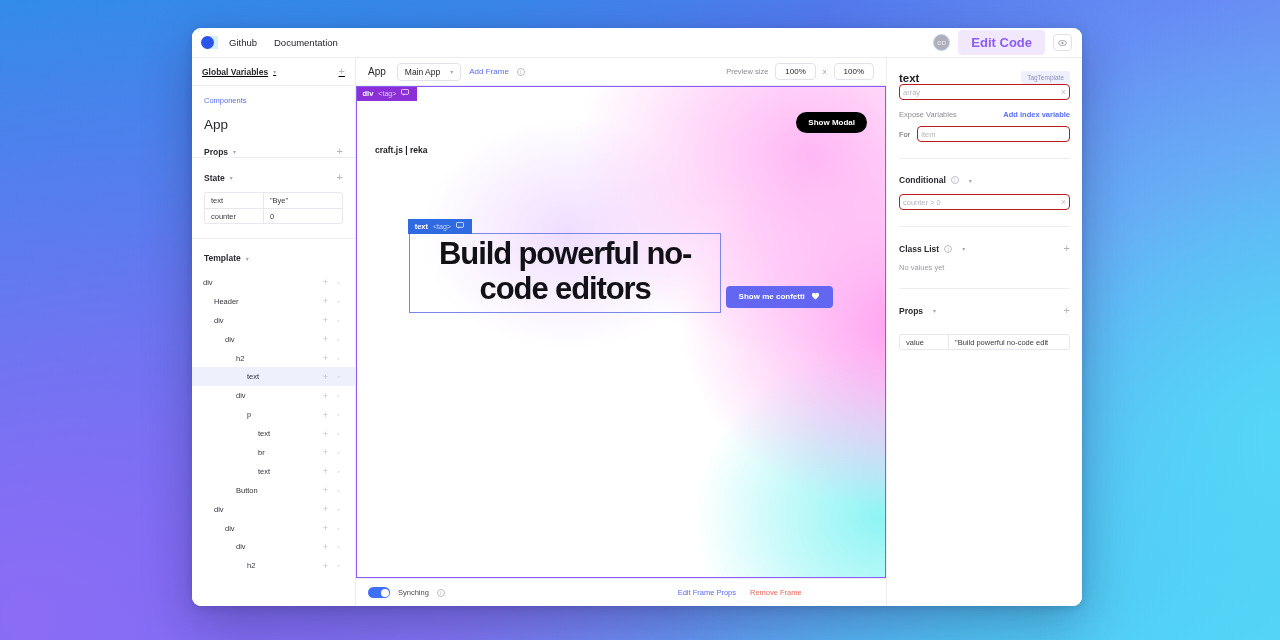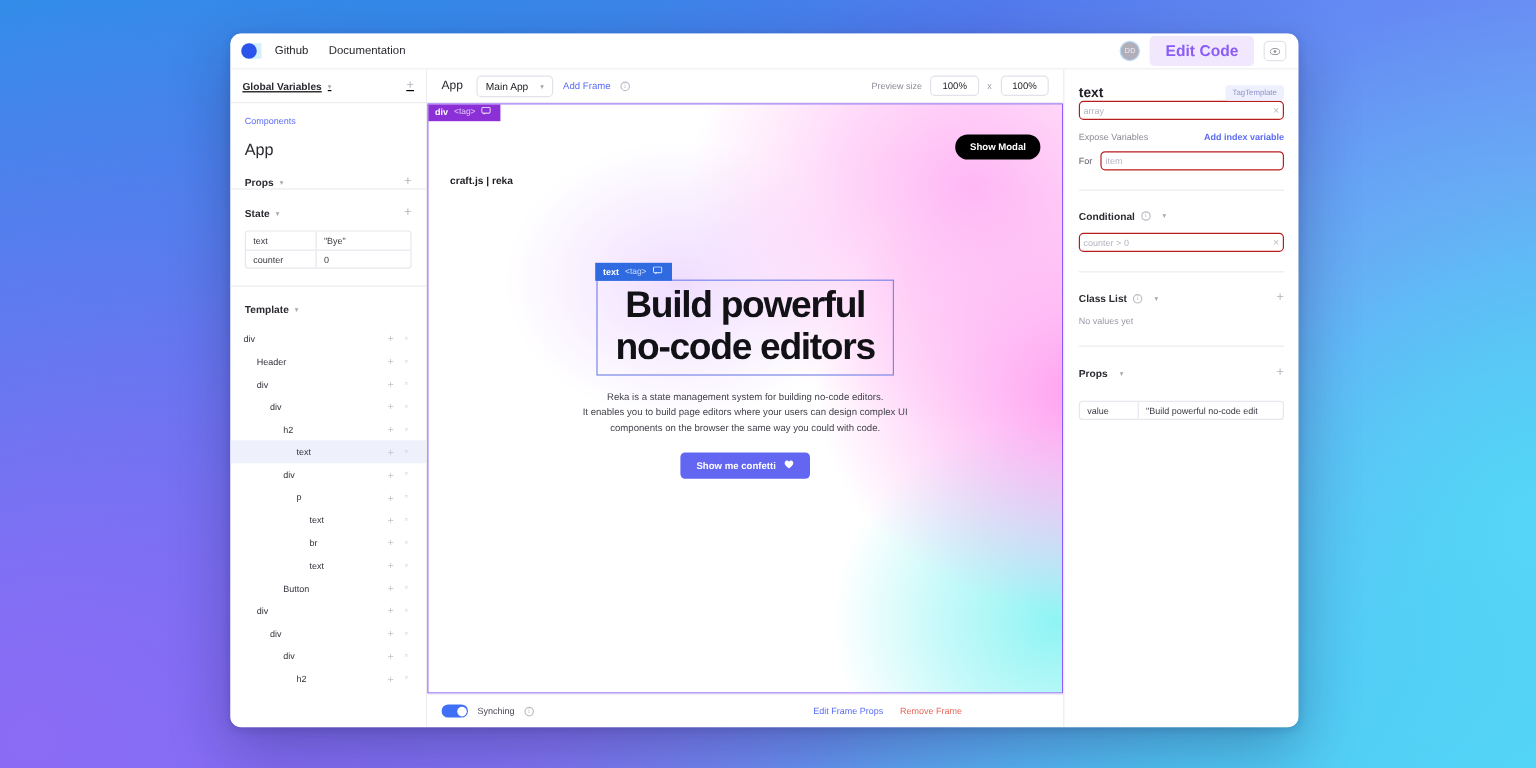--- a/index.html
+++ b/index.html
@@ -146,21 +146,21 @@
 
   .hero { position: absolute; left: 0; right: 0; top: 146px; text-align: center; }
   .sel-wrap { position: relative; display: inline-block; }
   .tag-text {
     position: absolute; left: -1.5px; top: -14.5px;
     background: #2f6ae0; color: #fff; font-size: 7.5px; font-weight: bold;
     padding: 3px 8px 3px 7px; display: flex; align-items: center; gap: 5px; white-space: nowrap;
   }
   .h2-sel {
     border: 1.5px solid #7b86e8; padding: 2px 2px 6px;
-    width: 248px; 
+    width: 312px; 
   }
   .h2-sel h2 {
     font-size: 31px; line-height: 35px; letter-spacing: -1.1px;
     font-weight: bold; color: #111116;
   }
   .hero p {
     font-size: 8px; line-height: 13px; color: #44444e; margin-top: 11px;
   }
   .confetti {
     margin-top: 14px; display: inline-flex; align-items: center; gap: 6px;
@@ -407,25 +407,20 @@
                   <svg width="8" height="7" viewBox="0 0 10 9">
                       <rect x=".5" y=".5" width="9" height="6.3" rx="1.2" fill="none" stroke="#fff" stroke-width="1"></rect>
                       <path d="M2.6 6.8 L2.6 8.6 L4.4 6.8 Z" fill="#fff"></path>
                     </svg>
                 </span>
               </div>
               <div class="h2-sel">
                 <h2>Build powerful no-code editors</h2>
               </div>
             </div>
-            <p>
-              <span>Reka is a state management system for building no-code editors.</span><br>
-              <span>It enables you to build page editors where your users can design complex UI</span><br>
-              <span>components on the browser the same way you could with code.</span>
-            </p>
             <div class="confetti">
               <span>Show me confetti</span>
               <span>
                 <svg width="9" height="8" viewBox="0 0 12 11">
                     <path d="M6 10.2 C1 6.6 .4 4.2 1.6 2.2 C2.7 .4 5 .7 6 2.4 C7 .7 9.3 .4 10.4 2.2 C11.6 4.2 11 6.6 6 10.2 Z" fill="#fff"></path>
                   </svg>
               </span>
             </div>
           </div>
         </div>

